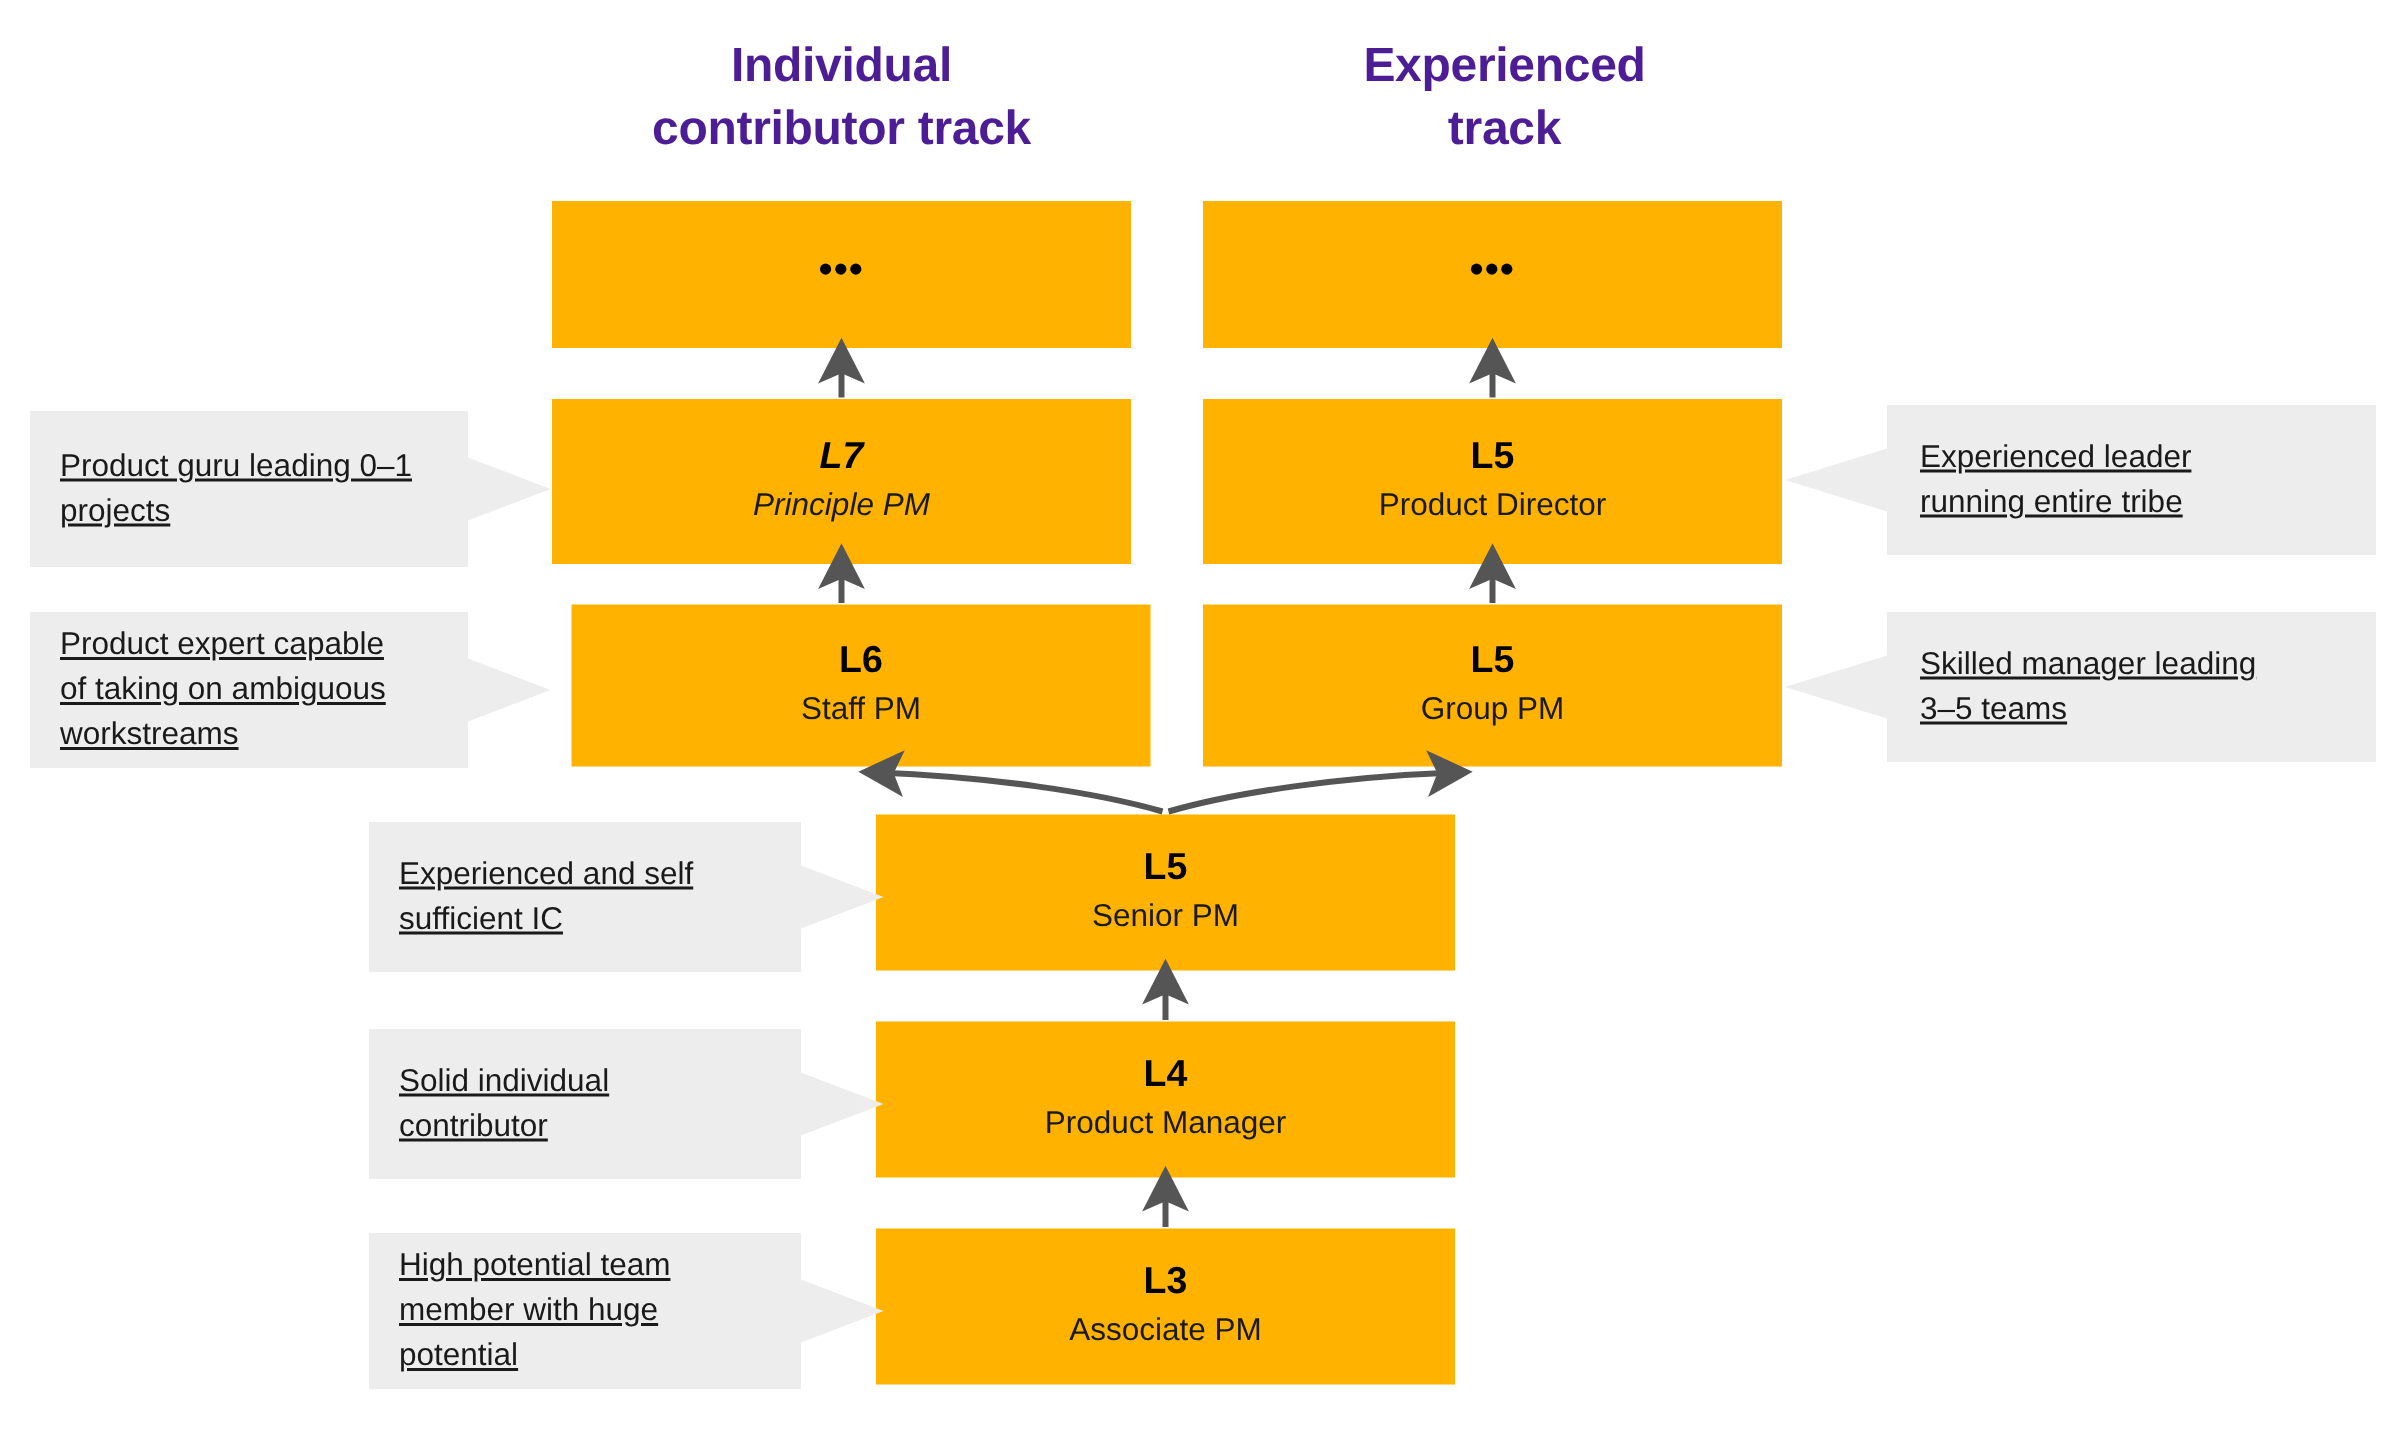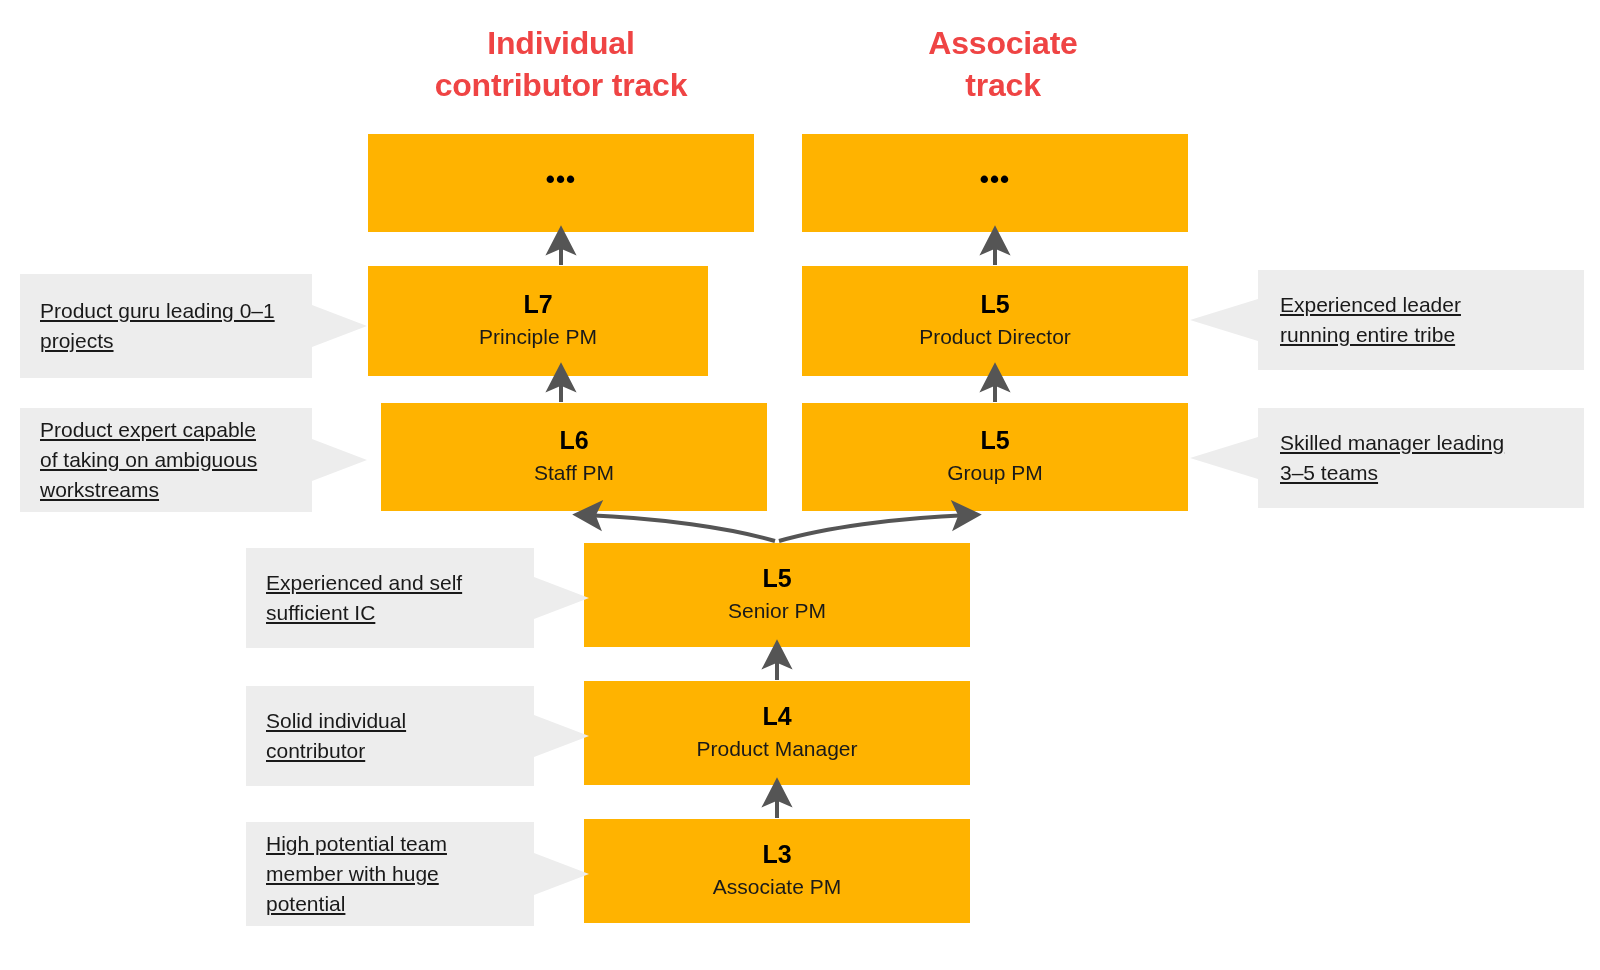--- a/index.html
+++ b/index.html
@@ -25,21 +25,21 @@
   }
 
   
   .track-title {
     position: absolute;
     text-align: center;
     font-weight: 700;
     font-size: 32px;
     line-height: 42px;
     letter-spacing: -0.2px;
-    color: #ef4444;
+    color: #4c1d95;
     white-space: pre-line;
   }
   #title-ic   { left: 368px; top: 22px;  width: 386px; }
   #title-mgmt { left: 816px; top: 22px;  width: 374px; }
 
   
   .role-box {
     position: absolute;
     background: #FFB300;
     display: flex;
@@ -66,21 +66,21 @@
     font-size: 26px;
     line-height: 18px;
     letter-spacing: 1px;
     color: #000000;
     position: relative;
     top: -4px;
   }
 
   
   #box-ic-more  { left: 368px; top: 134px; width: 386px; height: 98px; }
-  #box-l7       { left: 368px; top: 266px; width: 340px; height: 110px; }
+  #box-l7       { left: 368px; top: 266px; width: 386px; height: 110px; font-style: italic; }
   #box-l6       { left: 368px; top: 403px; width: 386px; height: 108px; margin-left: 13px; }
   
   #box-mgmt-more{ left: 802px; top: 134px; width: 386px; height: 98px; }
   #box-l5-dir   { left: 802px; top: 266px; width: 386px; height: 110px; }
   #box-l5-group { left: 802px; top: 403px; width: 386px; height: 108px; }
   
   #box-l5-sr    { left: 584px; top: 543px; width: 386px; height: 104px; }
   #box-l4       { left: 584px; top: 681px; width: 386px; height: 104px; }
   #box-l3       { left: 584px; top: 819px; width: 386px; height: 104px; }
 
@@ -140,21 +140,21 @@
     pointer-events: none;
   }
 </style>
 </head>
 <body>
 
 <div id="canvas">
 
   <div class="track-title" id="title-ic">Individual
 contributor track</div>
-  <div class="track-title" id="title-mgmt">Associate
+  <div class="track-title" id="title-mgmt">Experienced
 track</div>
 
   <div class="role-box ellipsis-box" id="box-ic-more">
     <span class="role-dots">•••</span>
   </div>
 
   <div class="role-box" id="box-l7">
     <span class="role-level">L7</span>
     <span class="role-name">Principle PM</span>
   </div>

